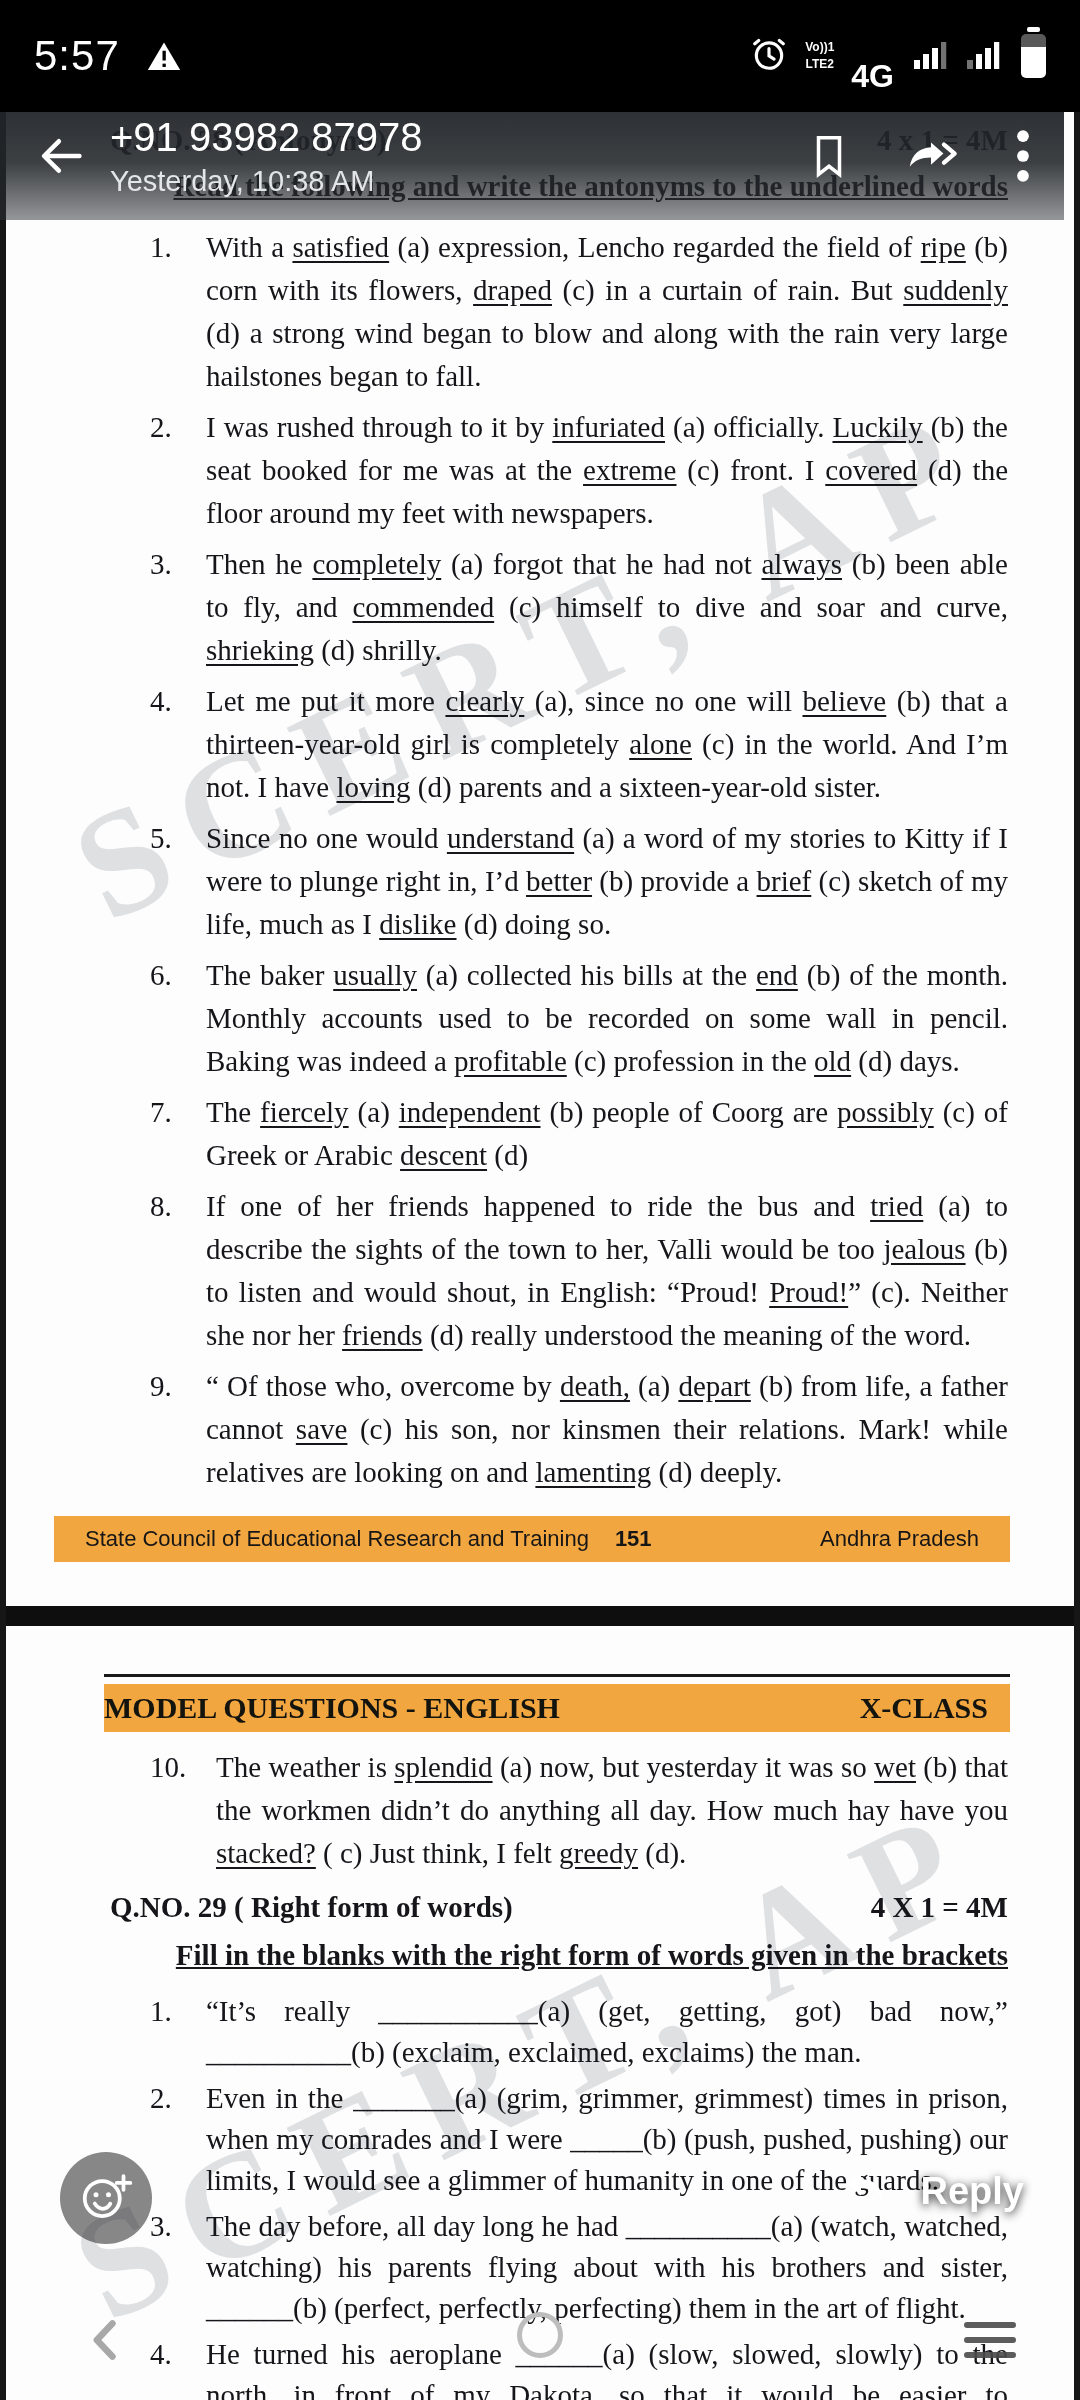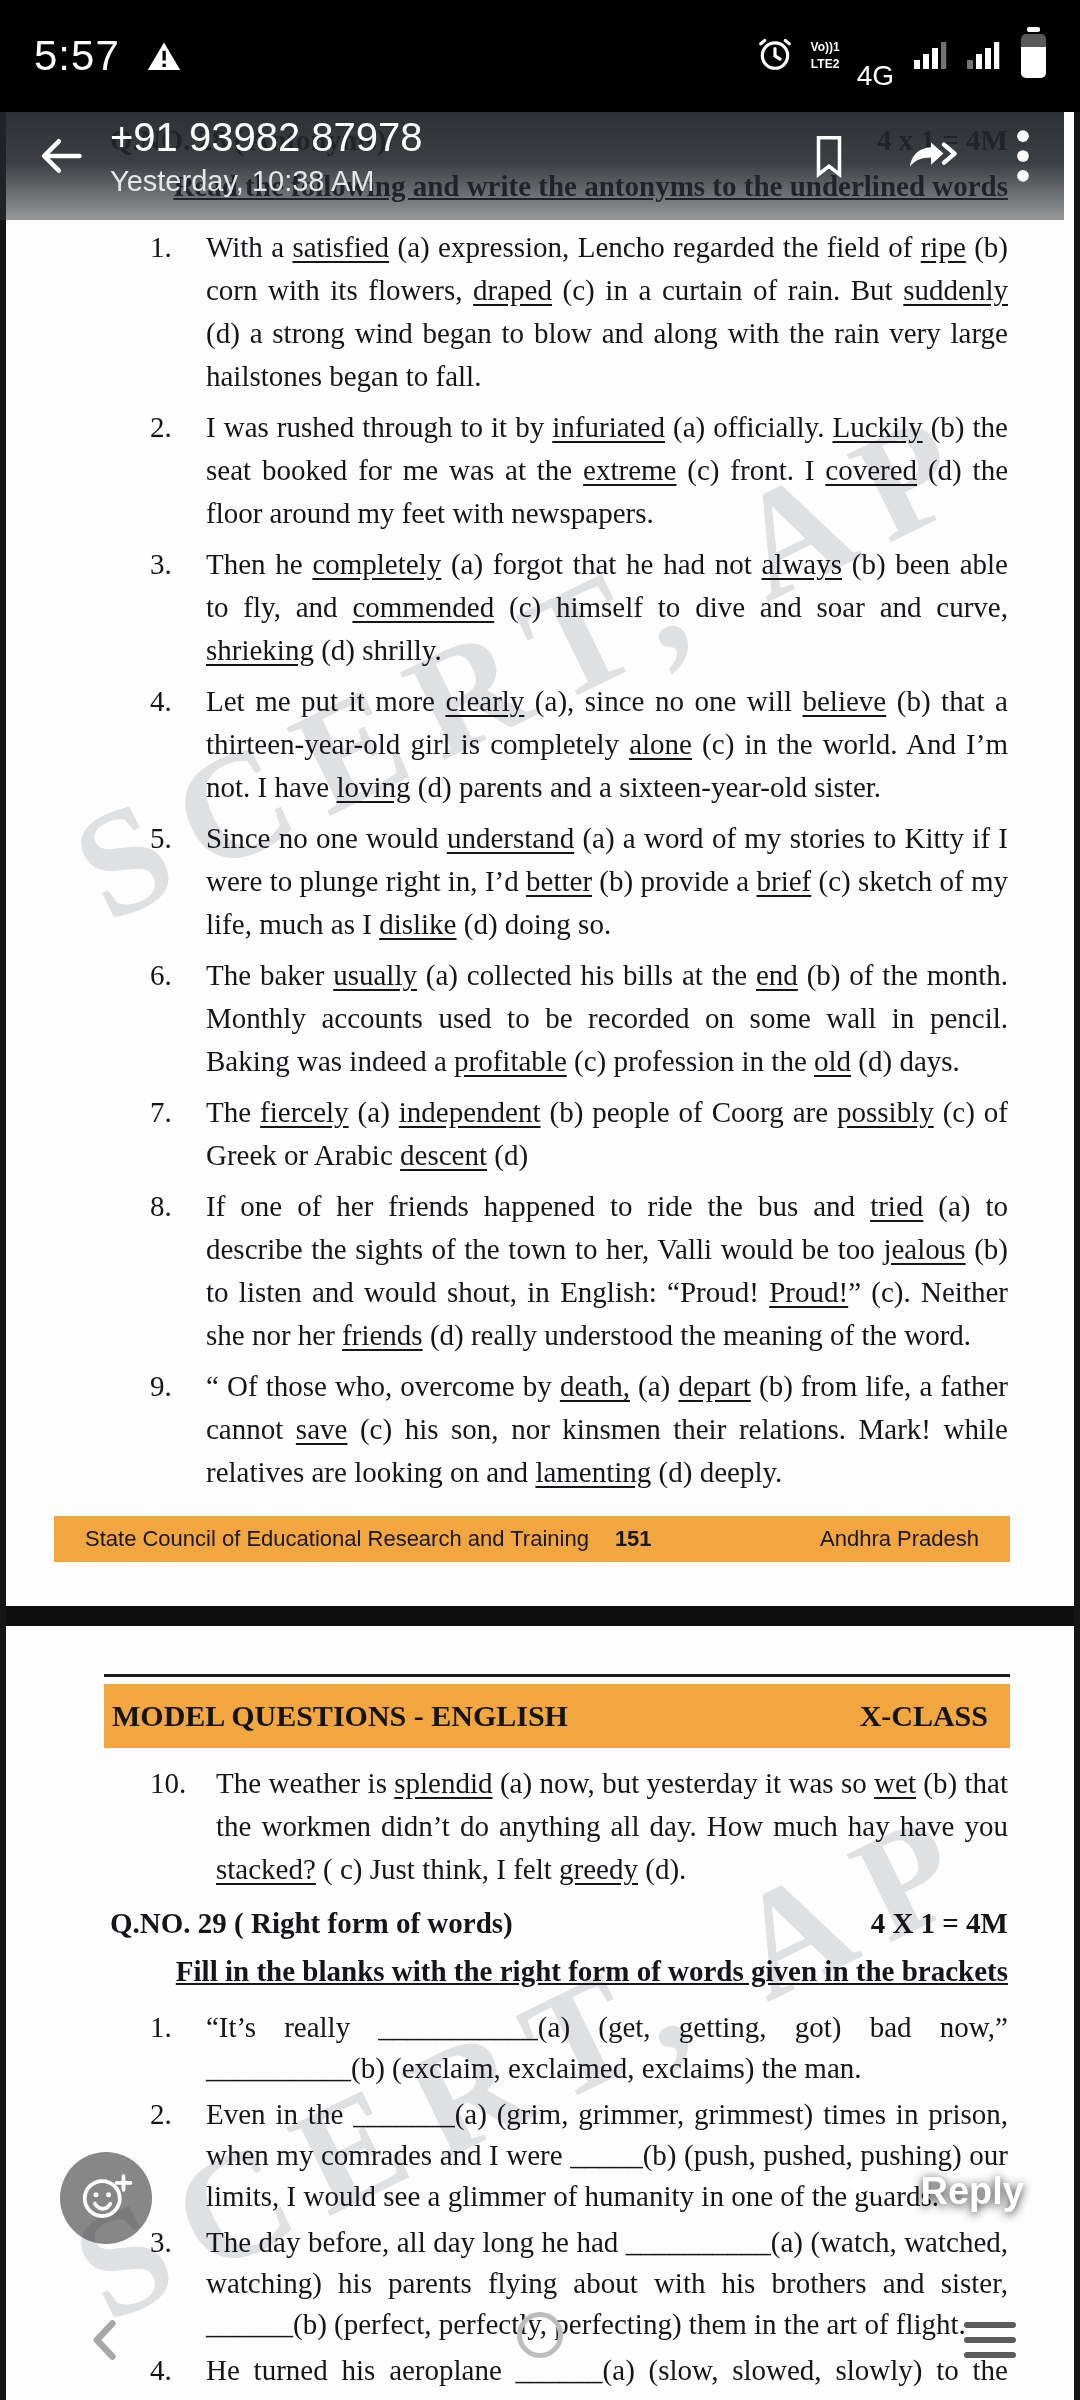--- a/index.html
+++ b/index.html
@@ -6,21 +6,21 @@
   html,body{width:1080px;height:2400px;}
   body{position:relative;background:#000;overflow:hidden;font-family:"Liberation Sans",sans-serif;}
 
   
   .status-bar{position:absolute;top:0;left:0;right:0;height:112px;background:#000;color:#fff;
     display:flex;align-items:center;padding:0 34px;z-index:50;}
   .sb-time{font-size:42px;letter-spacing:1px;}
   .sb-warn{margin-left:26px;display:flex;align-items:center;}
   .sb-right{margin-left:auto;display:flex;align-items:center;gap:17px;}
   .volte{display:flex;flex-direction:column;align-items:center;font-size:12px;line-height:17px;font-weight:bold;}
-  .net4g{font-size:28px;font-weight:normal;margin-top:40px;}
+  .net4g{font-size:32px;font-weight:bold;margin-top:40px;}
   .battery{position:relative;width:25px;height:44px;border-radius:5px;margin-left:4px;
     background:linear-gradient(to top,#fff 70%,rgba(255,255,255,0.35) 0);}
   .battery::before{content:"";position:absolute;top:-7px;left:6px;width:13px;height:5px;background:#fff;border-radius:2px;}
 
   
   .viewer-header{position:absolute;top:92px;left:0;right:16px;height:128px;z-index:30;
     display:flex;align-items:center;padding:0 26px;
     background:linear-gradient(180deg,rgba(33,37,41,0.97) 0%,rgba(33,37,41,0.88) 55%,rgba(45,49,53,0.5) 100%);}
   .hdr-back{width:70px;height:90px;display:flex;align-items:center;justify-content:center;cursor:pointer;}
   .hdr-texts{margin-left:14px;color:#fff;}
@@ -52,22 +52,22 @@
   .carry .doc-item .num{width:66px;}
 
   .p1-footer{margin:22px 64px 0 48px;height:46px;background:#F2A640;display:flex;align-items:center;
     padding:0 31px;font-family:"Liberation Sans",sans-serif;font-size:22px;color:#161616;}
   .p1-footer .pgnum{font-weight:bold;margin-left:26px;}
   .p1-footer .region{margin-left:auto;}
 
   .page-sep{margin:44px -6px 0;height:20px;background:#0e0e0e;}
 
   .p2-rule{height:3px;background:#191919;margin:48px 64px 7px 98px;}
-  .band{margin:0 64px 0 98px;height:64px;background:#F2A640;display:flex;align-items:center;
-    justify-content:space-between;padding:0 22px 0 8px;font-weight:bold;font-size:30px;
+  .band{margin:0 64px 0 98px;height:48px;background:#F2A640;display:flex;align-items:center;
+    justify-content:space-between;padding:0 22px 0 0;font-weight:bold;font-size:30px;
     font-family:"Liberation Serif",serif;color:#14140f;}
   .carry{margin-top:14px;}
   .qno-row.p2{margin-top:12px;margin-bottom:0;gap:34px;}
   .instruction.p2{margin-top:8px;}
   .list.p2{margin-top:16px;}
 
   
   .emoji-btn{position:absolute;left:60px;top:2152px;width:92px;height:92px;border-radius:50%;
     background:rgba(38,38,40,0.55);display:flex;align-items:center;justify-content:center;z-index:40;cursor:pointer;}
   .reply-btn{position:absolute;right:56px;top:2166px;display:flex;align-items:center;gap:32px;z-index:40;

